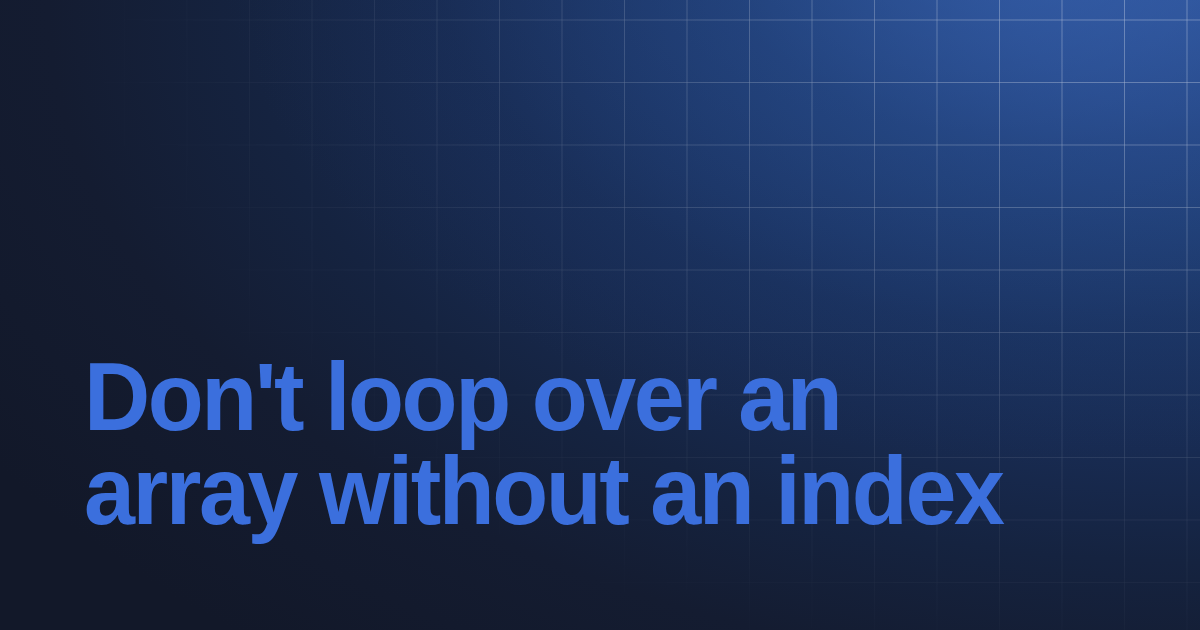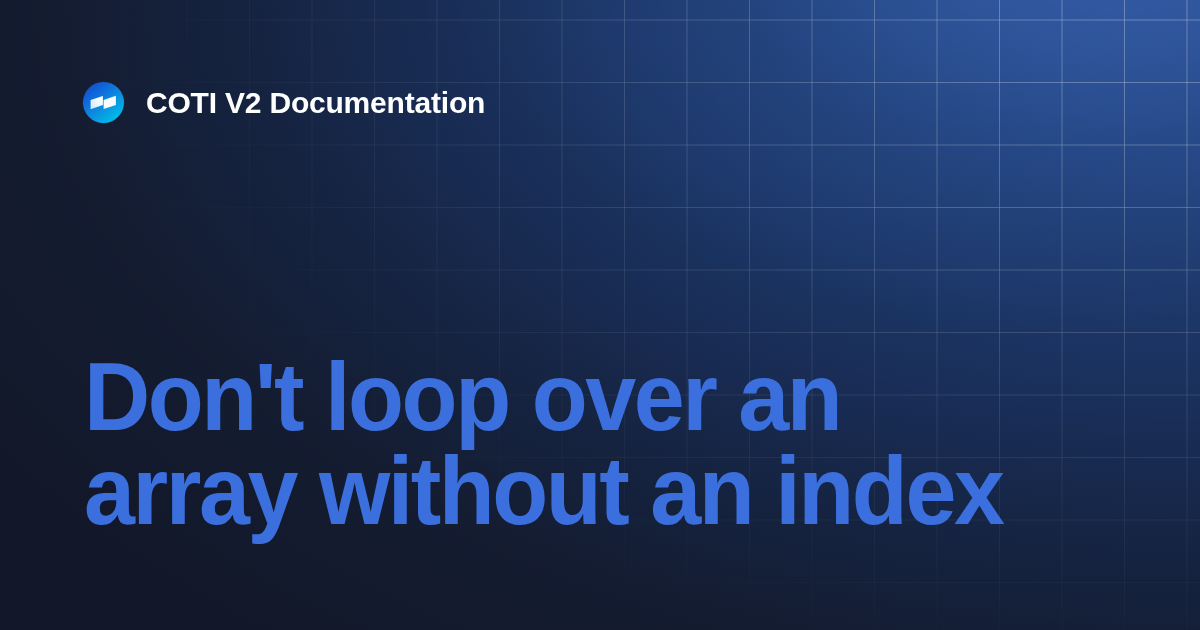--- a/index.html
+++ b/index.html
@@ -141,37 +141,17 @@
 </head>
 <body>
 
 <div class="og-card">
 
   <div class="bg-base"></div>
   <div class="bg-glow"></div>
   <div class="bg-glow-2"></div>
   <div class="bg-grid"></div>
 
-  <div class="brand">
-    <div class="brand-logo">
-      <svg width="27" height="17" viewBox="0 0 27 17" aria-hidden="true">
-        <defs>
-          <linearGradient id="ribLeft" x1="0" y1="1" x2="1" y2="0">
-            <stop offset="0" stop-color="#cfe6f7"></stop>
-            <stop offset="0.55" stop-color="#eef7fd"></stop>
-            <stop offset="1" stop-color="#ffffff"></stop>
-          </linearGradient>
-          <linearGradient id="ribRight" x1="0" y1="1" x2="1" y2="0">
-            <stop offset="0" stop-color="#ffffff"></stop>
-            <stop offset="1" stop-color="#f2f9ff"></stop>
-          </linearGradient>
-        </defs>
-        <path d="M0.6 6.0 L12.9 1.9 L12.9 11.1 L0.6 15.2 Z" fill="url(#ribLeft)"></path>
-        <path d="M13.6 5.9 L25.9 1.8 L25.9 11.0 L13.6 15.1 Z" fill="url(#ribRight)"></path>
-      </svg>
-    </div>
-    <div class="brand-title">COTI V2 Documentation</div>
-  </div>
 
   <div class="headline">Don't loop over an
 array without an index</div>
 
 </div>
 
 </body></html>

